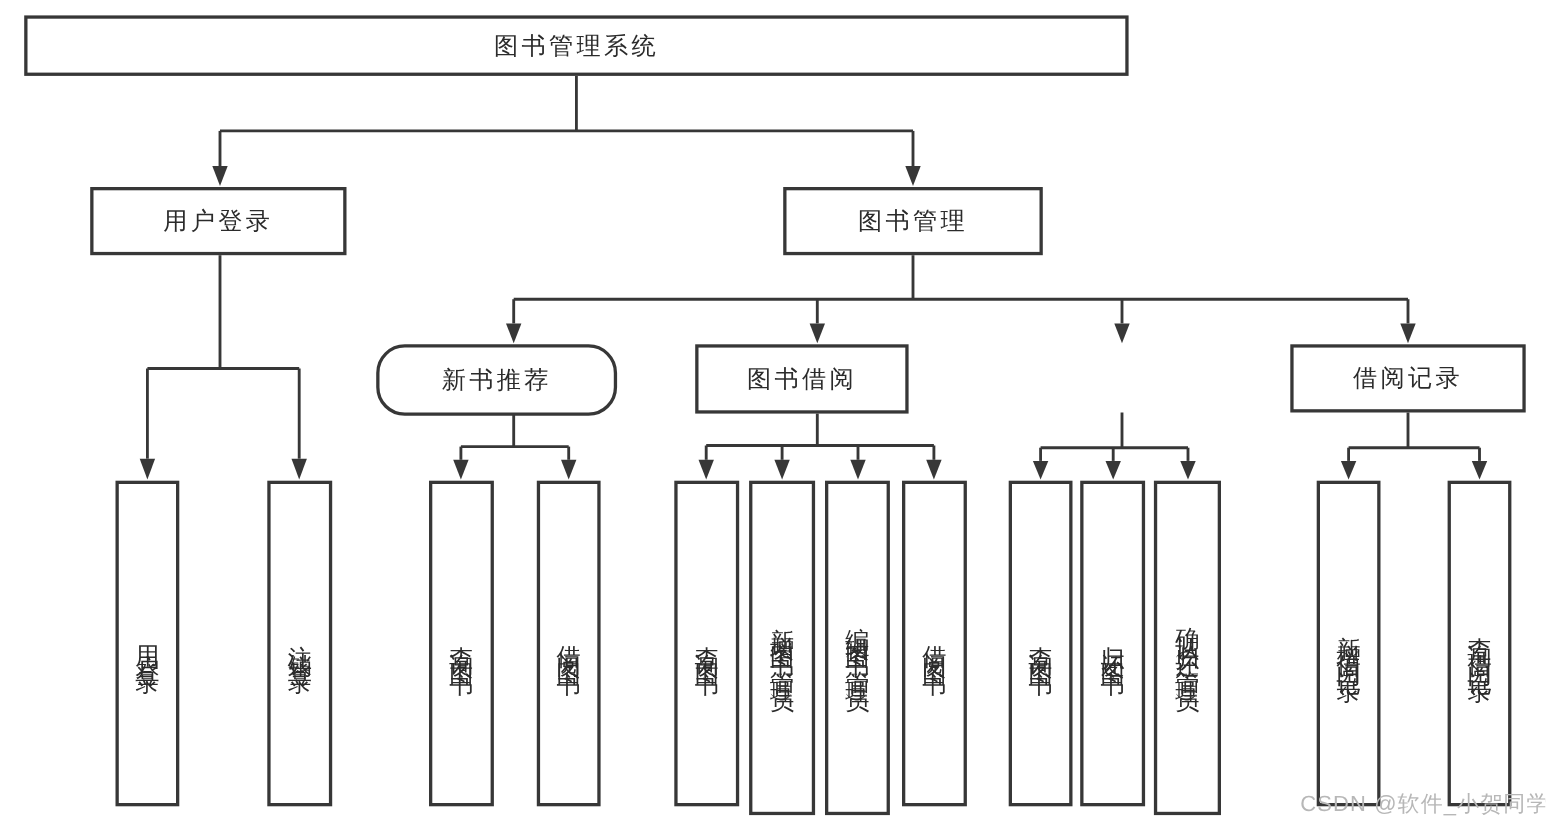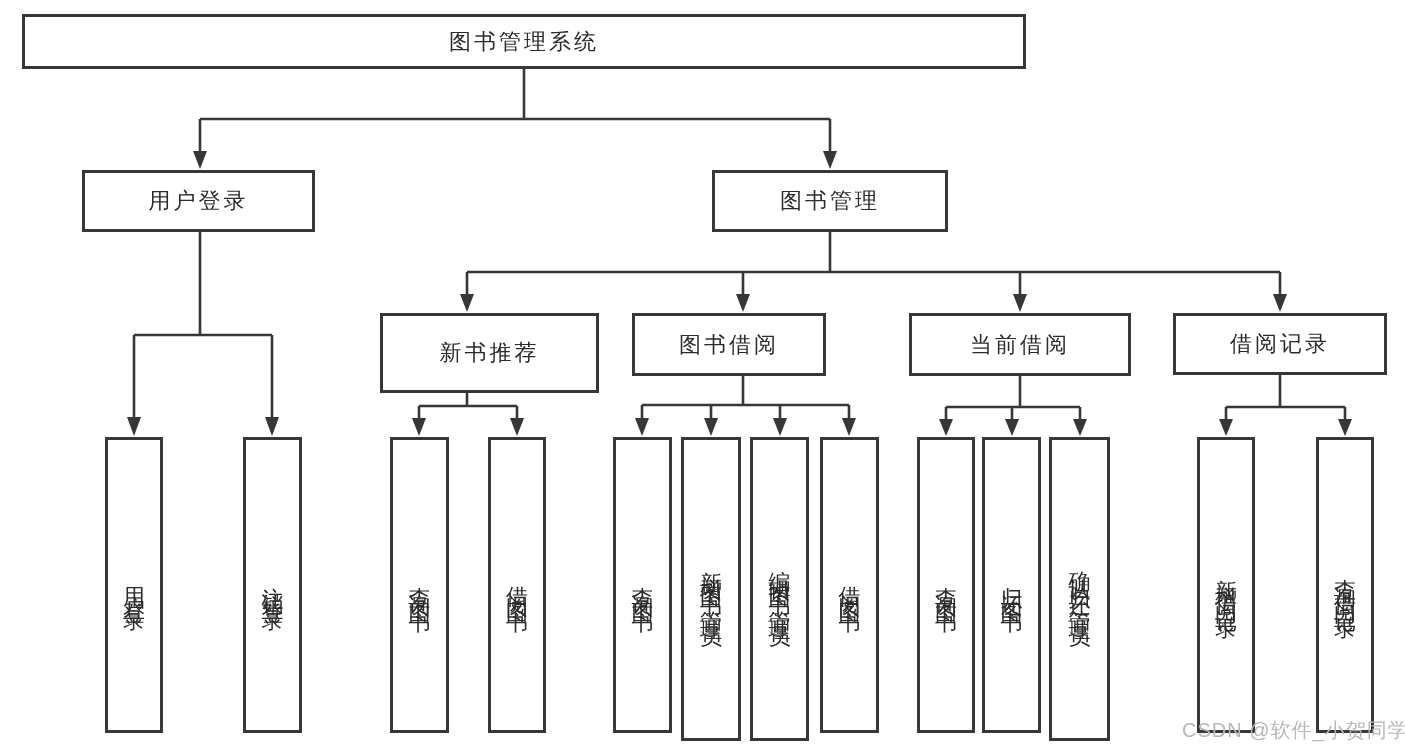--- a/index.html
+++ b/index.html
@@ -150,29 +150,26 @@
     <span>图书管理系统</span>
   </div>
 
   <div class="box" style="left:82px; top:170px; width:233px; height:62px;">
     <span>用户登录</span>
   </div>
   <div class="box" style="left:712px; top:170px; width:236px; height:62px;">
     <span>图书管理</span>
   </div>
 
-  <div class="box" style="left:380px; top:313px; width:219px; height:80px;">
+  <div class="box" style="left:342px; top:313px; width:219px; height:65px;border-radius:26px;">
     <span>新书推荐</span>
   </div>
   <div class="box" style="left:632px; top:313px; width:194px; height:63px;">
     <span>图书借阅</span>
   </div>
-  <div class="box" style="left:909px; top:313px; width:222px; height:63px;">
-    <span>当前借阅</span>
-  </div>
   <div class="box" style="left:1173px; top:313px; width:214px; height:62px;">
     <span>借阅记录</span>
   </div>
 
   <div class="box leaf" style="left:105px; top:437px; width:58px; height:296px;">
     <span>用户登录</span>
   </div>
   <div class="box leaf" style="left:243px; top:437px; width:59px; height:296px;">
     <span>注销登录</span>
   </div>

